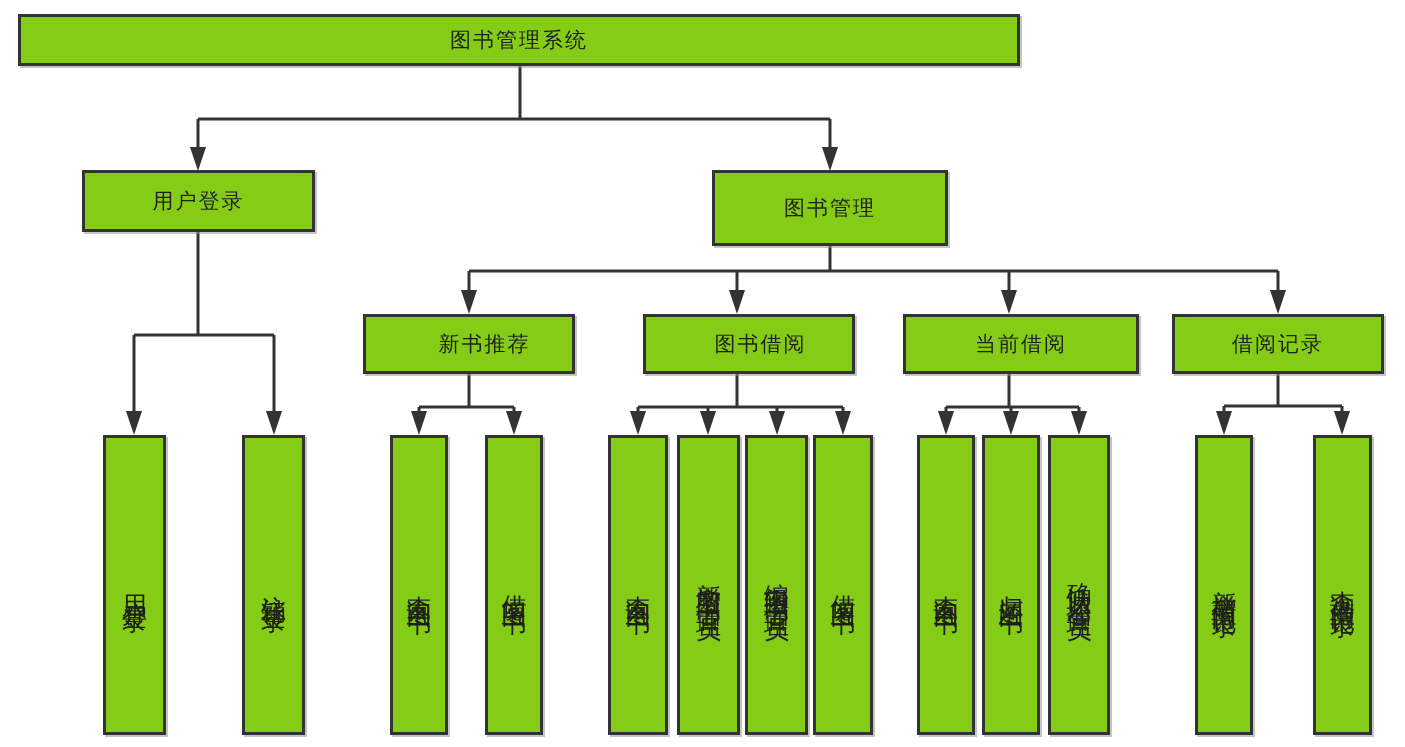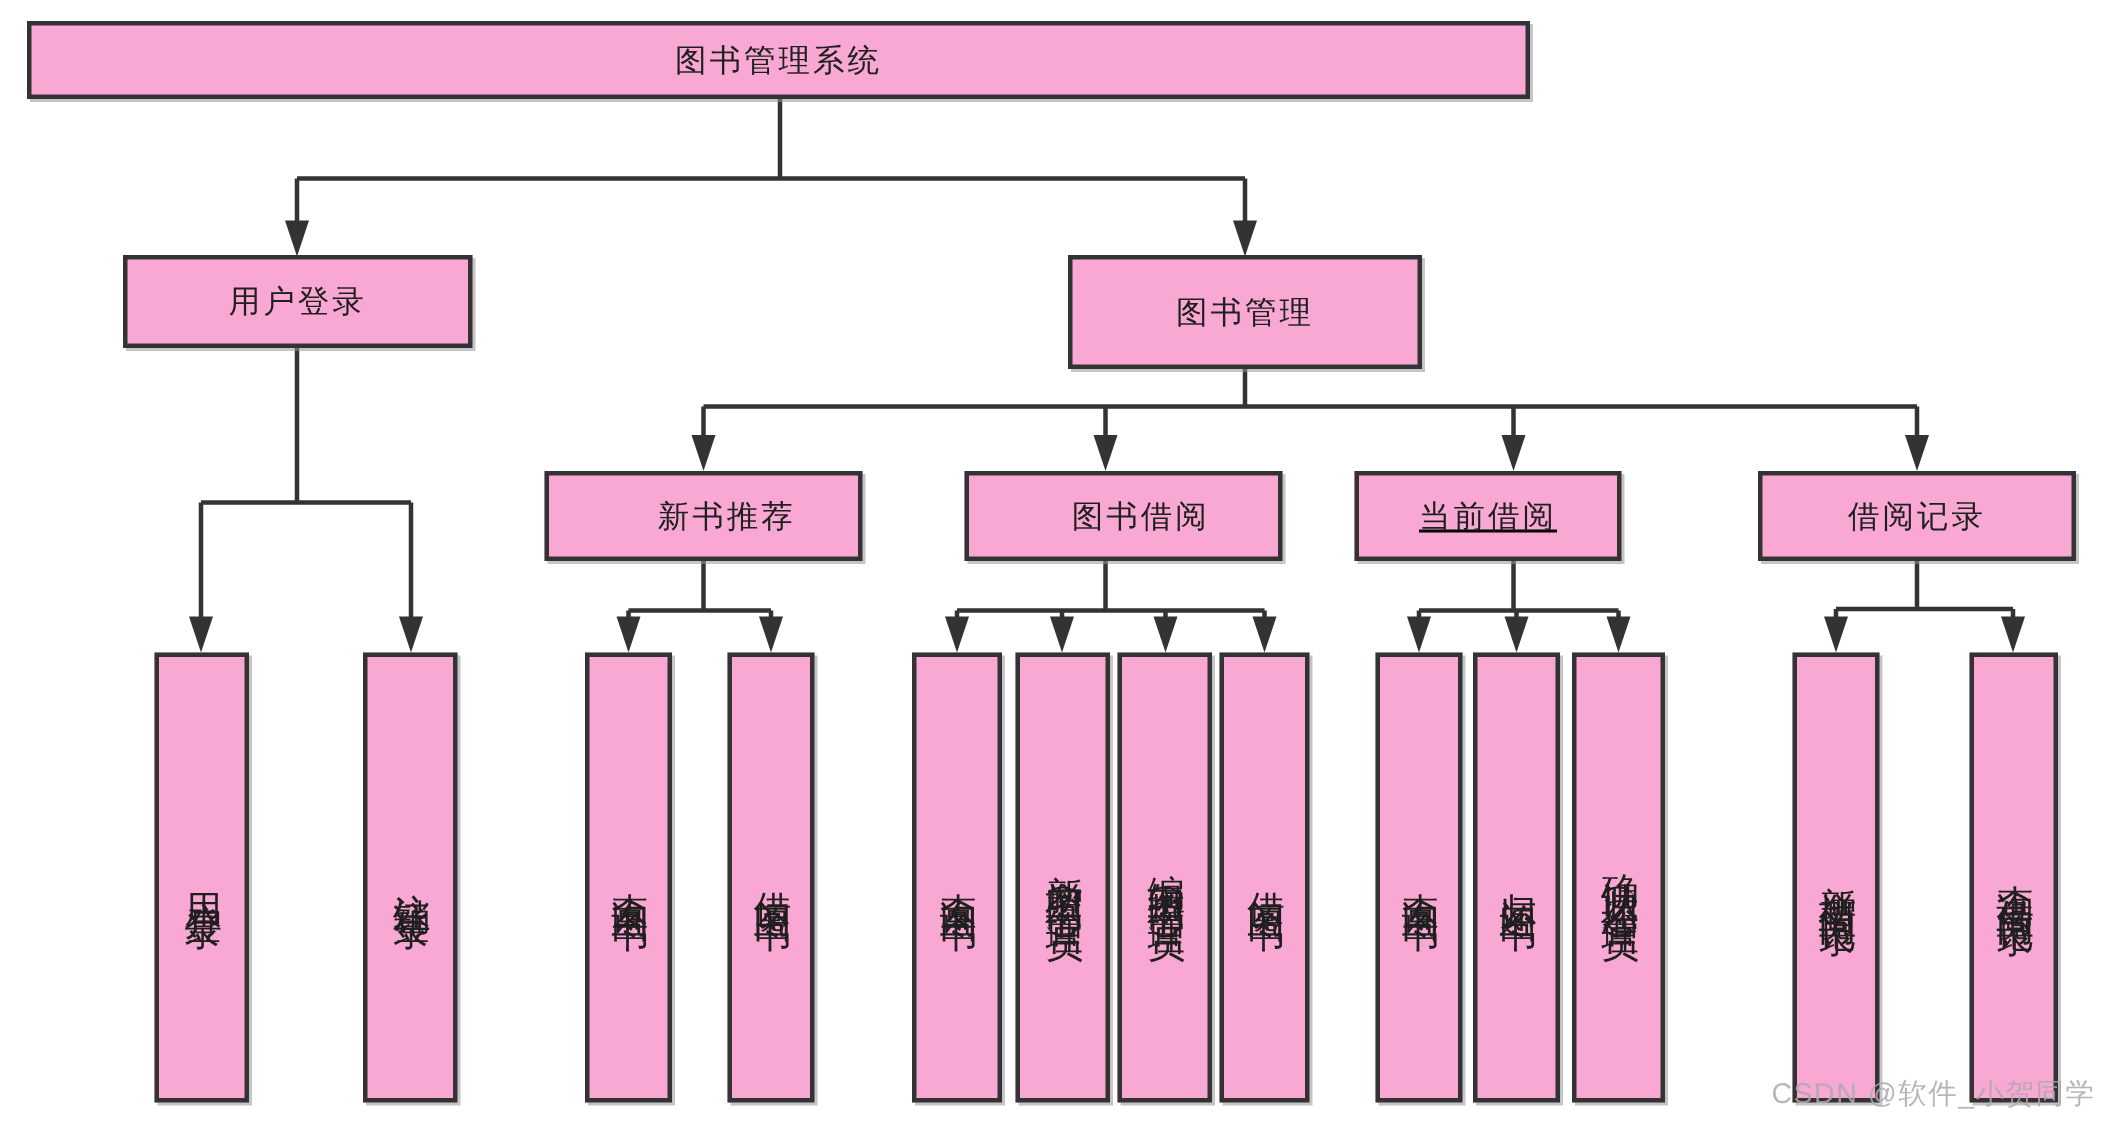--- a/index.html
+++ b/index.html
@@ -17,21 +17,21 @@
   }
   .connectors {
     position: absolute;
     left: 0;
     top: 0;
     z-index: 1;
   }
   .node {
     position: absolute;
     box-sizing: border-box;
-    background: #f9a8d4;
+    background: #84cc16;
     border: 3px solid #333333;
     box-shadow: 2px 2px 0 rgba(150,150,150,0.55);
     display: flex;
     align-items: center;
     justify-content: center;
     z-index: 2;
   }
   .node.h span {
     font-size: 21px;
     color: #1f1f1f;
@@ -123,21 +123,21 @@
   <div class="node h" style="left:712px; top:170px; width:236px; height:76px;">
     <span>图书管理</span>
   </div>
 
   <div class="node h" style="left:363px; top:314px; width:212px; height:60px;padding-left:31px;">
     <span>新书推荐</span>
   </div>
   <div class="node h" style="left:643px; top:314px; width:212px; height:60px;padding-left:23px;">
     <span>图书借阅</span>
   </div>
-  <div class="node h" style="left:903px; top:314px; width:178px; height:60px;text-decoration:underline;">
+  <div class="node h" style="left:903px; top:314px; width:236px; height:60px;">
     <span>当前借阅</span>
   </div>
   <div class="node h" style="left:1172px; top:314px; width:212px; height:60px;">
     <span>借阅记录</span>
   </div>
 
   <div class="node v" style="left:103px; top:435px; width:63px; height:300px;">
     <span>用户登录</span>
   </div>
   <div class="node v" style="left:242px; top:435px; width:63px; height:300px;">
@@ -174,15 +174,14 @@
     <span>确认归还（管理员）</span>
   </div>
 
   <div class="node v" style="left:1195px; top:435px; width:58px; height:300px;">
     <span>新增借阅记录</span>
   </div>
   <div class="node v" style="left:1313px; top:435px; width:59px; height:300px;">
     <span>查询借阅记录</span>
   </div>
 
-  <div class="watermark">CSDN @软件_小贺同学</div>
 
 </div>
 
 </body></html>

